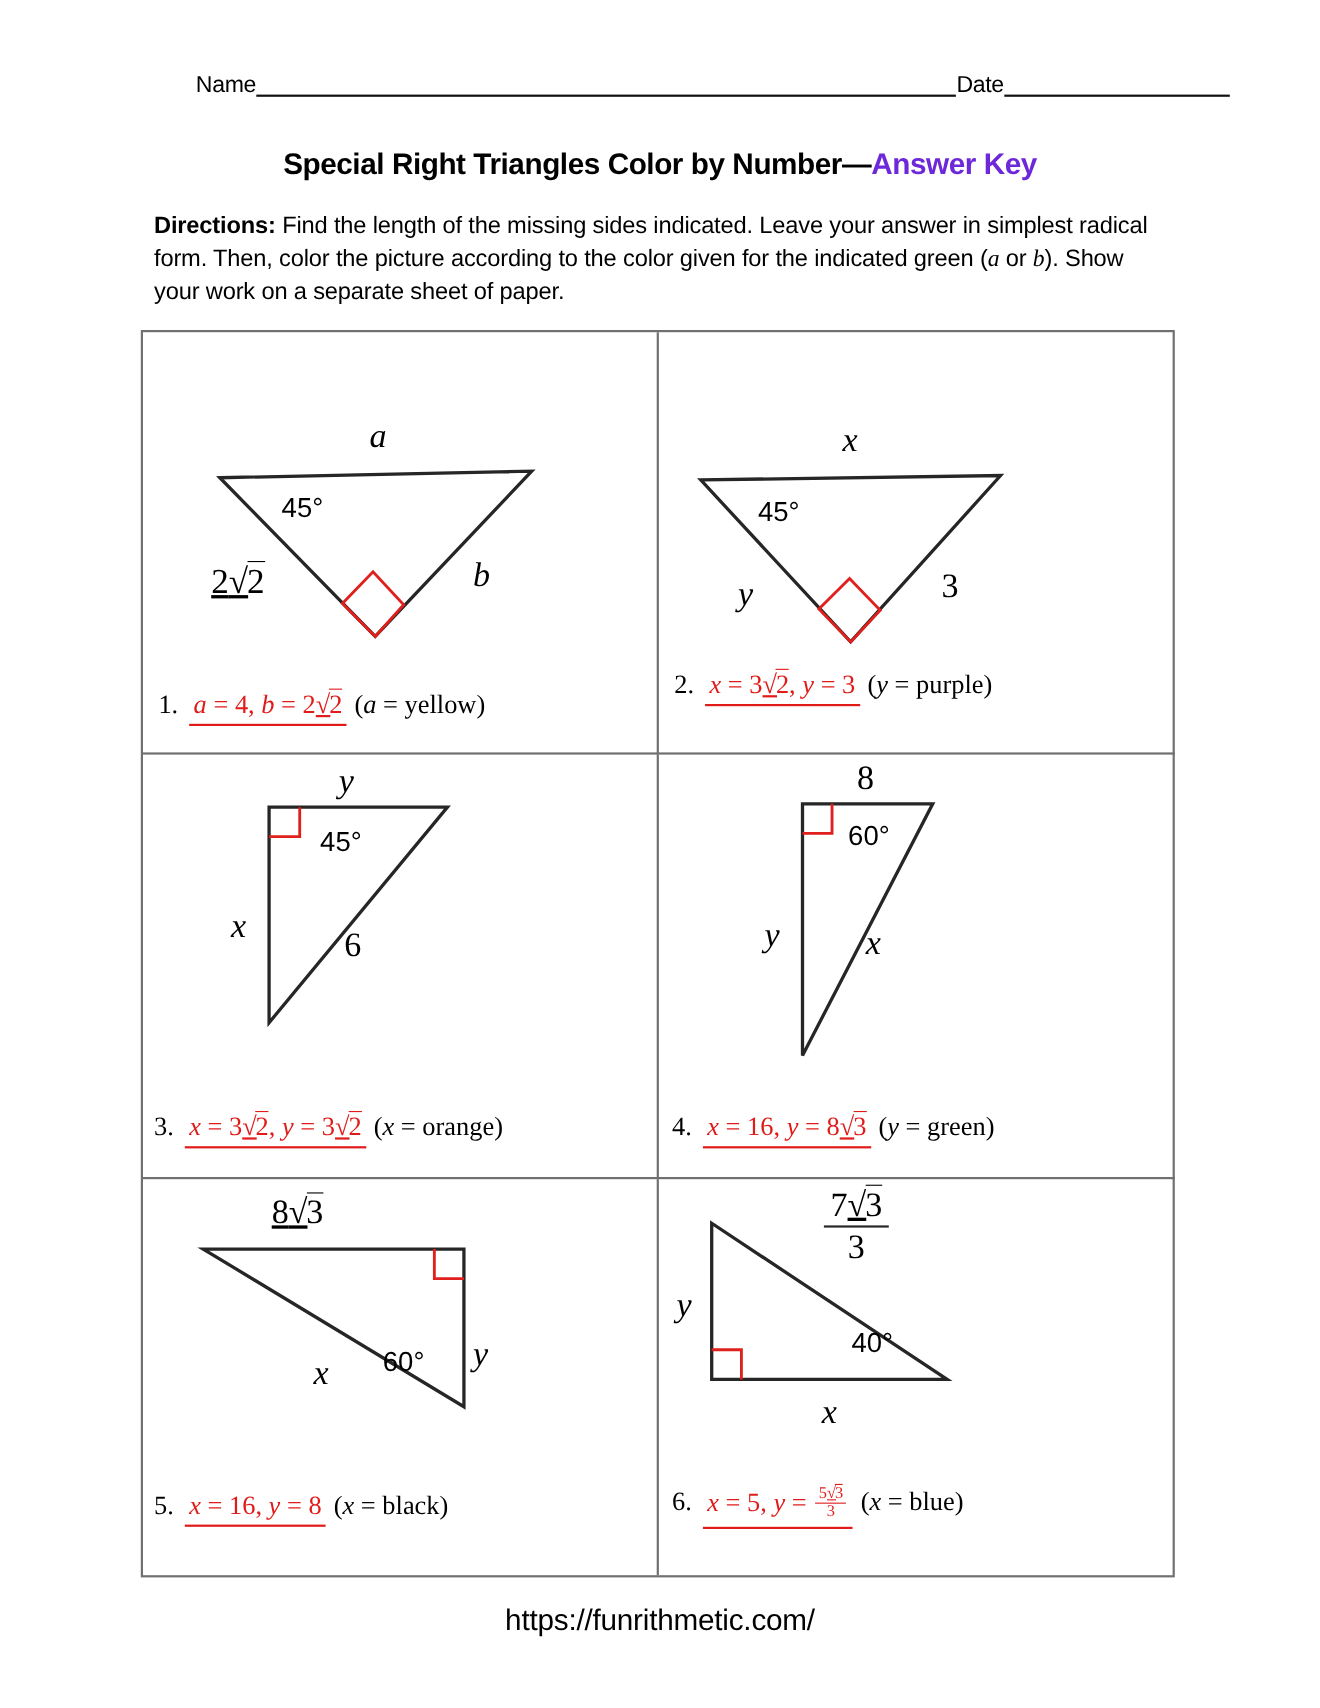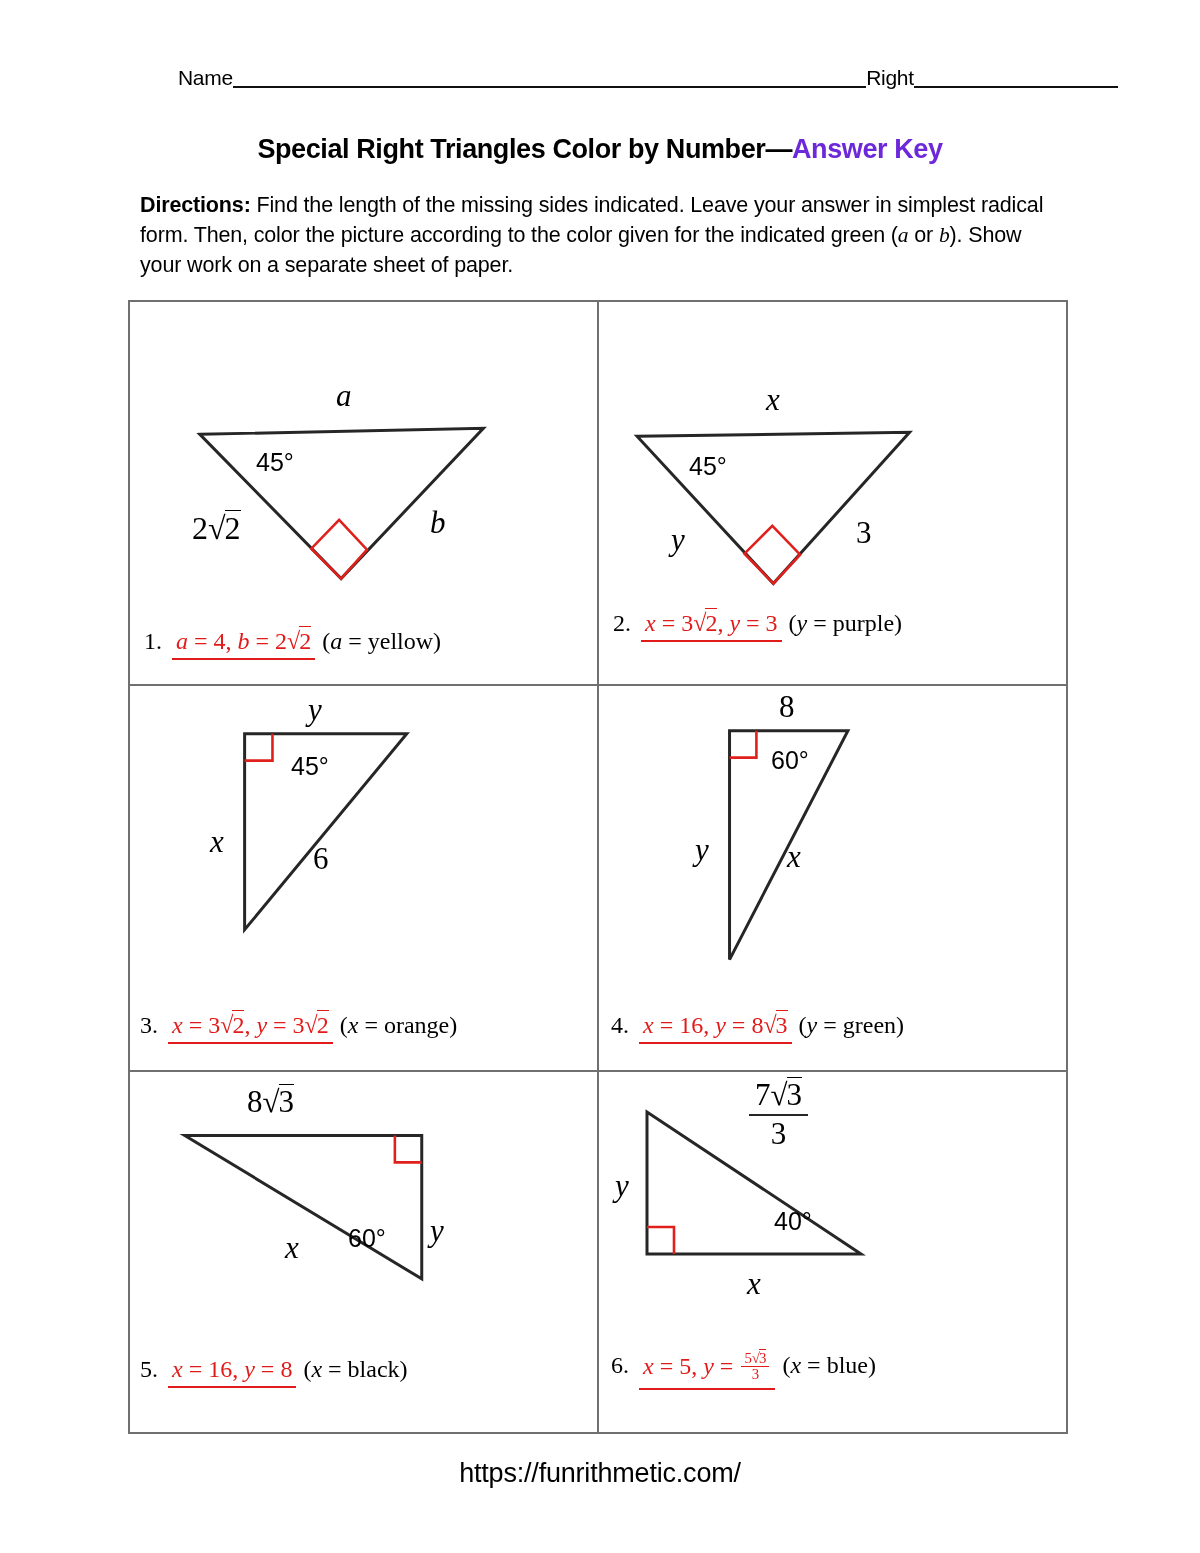--- a/index.html
+++ b/index.html
@@ -112,21 +112,21 @@
   .ansred {
     color: #e01b19;
     border-bottom: 2.5px solid #e01b19;
     padding: 0 4px 3px 4px;
     display: inline-block;
   }
   .anstail { margin-left: 7px; }
   .it { font-style: italic; }
 
   
-  .rad { display: inline-block; white-space: nowrap; }
+  .rad { display: inline-block; white-space: nowrap; text-decoration: underline; }
   .rad > .rsym { font-style: normal; }
   .rad > .rbar {
     display: inline-block;
     border-top: 1.6px solid currentColor;
     padding-top: 1px;
     margin-left: -1px;
   }
 
   
   .frac {
@@ -169,21 +169,21 @@
     font-size: 27px;
     letter-spacing: -0.2px;
   }
 </style>
 </head>
 <body>
 
 <div class="namedate">
   <span class="nd-label">Name</span>
   <span class="nd-rule name-rule"></span>
-  <span class="nd-label">Right</span>
+  <span class="nd-label">Date</span>
   <span class="nd-rule date-rule"></span>
 </div>
 
 <div class="title">
   <span>Special Right Triangles Color by Number—</span><span class="ans-key">Answer Key</span>
 </div>
 
 <div class="directions">
   <b>Directions:</b>
   <span>Find the length of the missing sides indicated.  Leave your answer in simplest</span>

